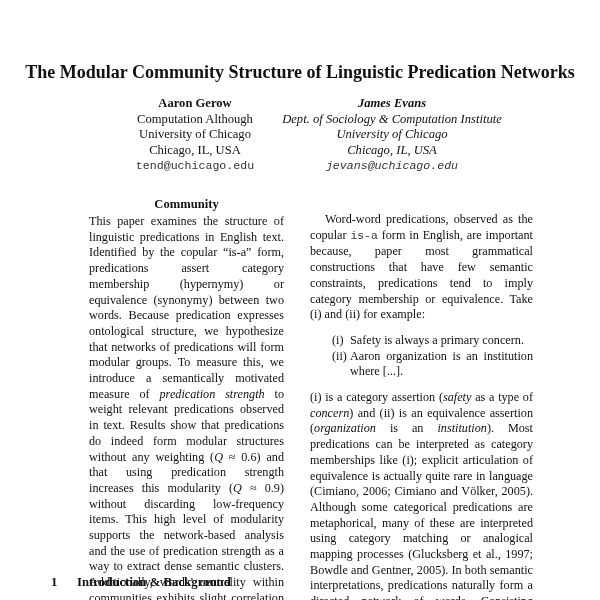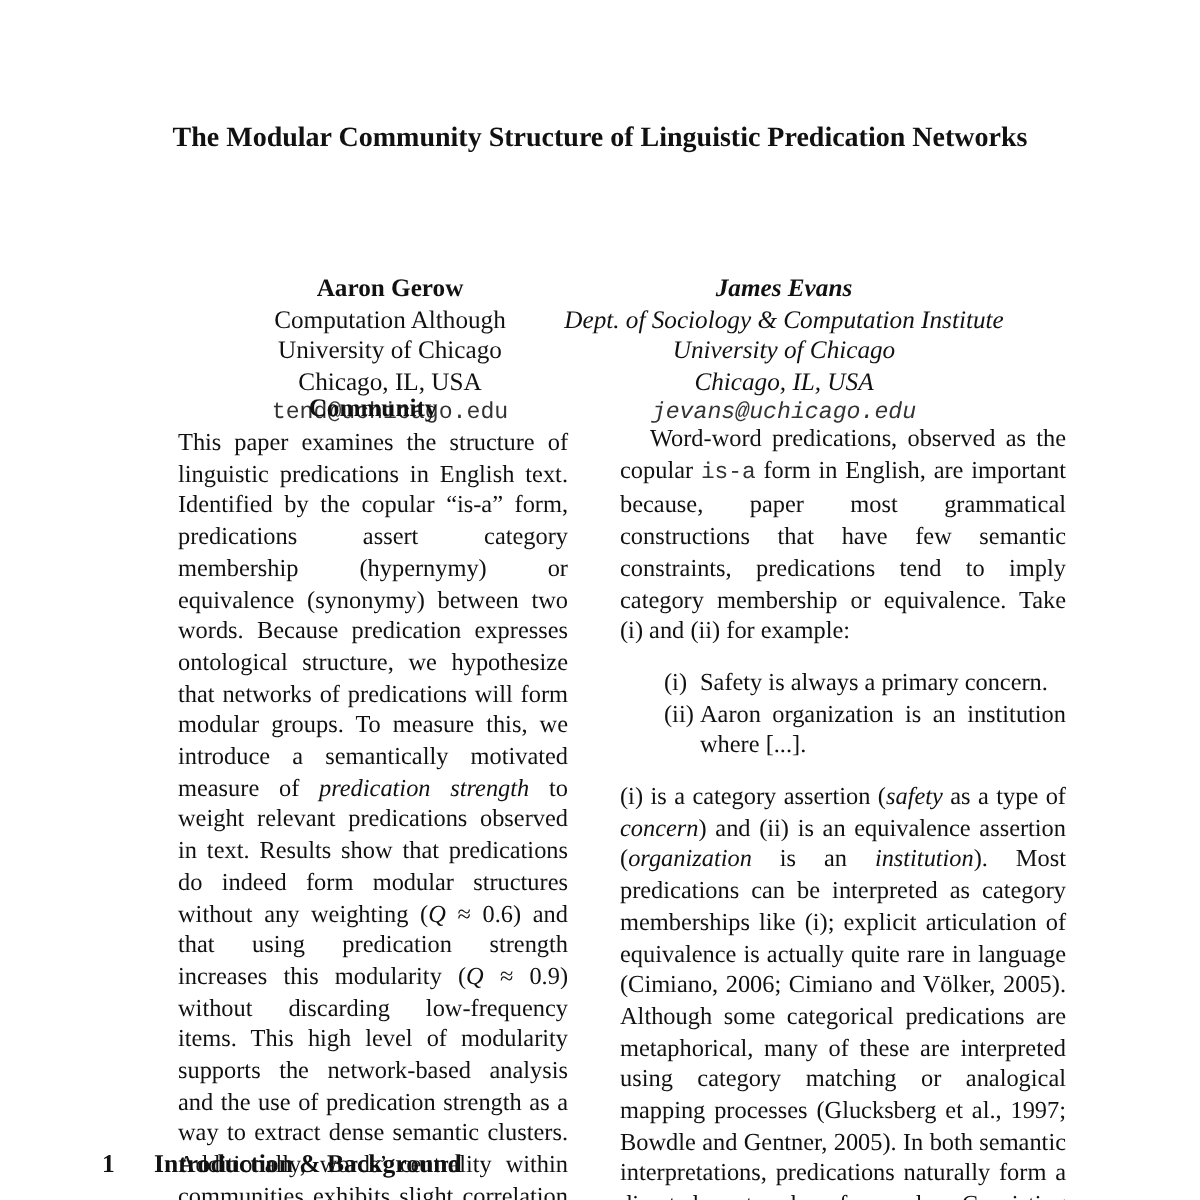--- a/index.html
+++ b/index.html
@@ -1,20 +1,20 @@
 <!DOCTYPE html>
 <html><head>
 <meta charset="utf-8">
 <style>
   html, body { margin:0; padding:0; background:#ffffff; }
   body { width:600px; height:600px; overflow:hidden; position:relative;
          font-family:"Liberation Serif", "DejaVu Serif", serif; color:#111; }
   .title { position:absolute; left:0; top:62px; width:600px; text-align:center;
-           font-weight:bold; font-size:14px; letter-spacing:0; }
-  .author { position:absolute; top:96px; text-align:center; font-size:12.6px; line-height:15.6px;margin-top:41px; }
+           font-weight:bold; font-size:18px; letter-spacing:0; }
+  .author { position:absolute; top:96px; text-align:center; font-size:12.6px; line-height:15.6px; }
   .author .name { font-weight:bold; }
   .author .email { font-family:"Liberation Mono", "DejaVu Sans Mono", monospace; font-size:11.6px; color:#333; }
   .a1 { left:110px; width:170px; }
   .a2 { left:272px; width:240px;font-style:italic; }
   .col { position:absolute; top:196px; font-size:12.2px; line-height:15.7px; text-align:justify; }
   .col-left { left:89px; width:195px; }
   .col-right { left:310px; width:223px; }
   .abs-h { text-align:center; font-weight:bold; font-size:12.6px; margin-bottom:2px; line-height:16px; }
   .col p { margin:0; }
   .indent { text-indent:15px; }

